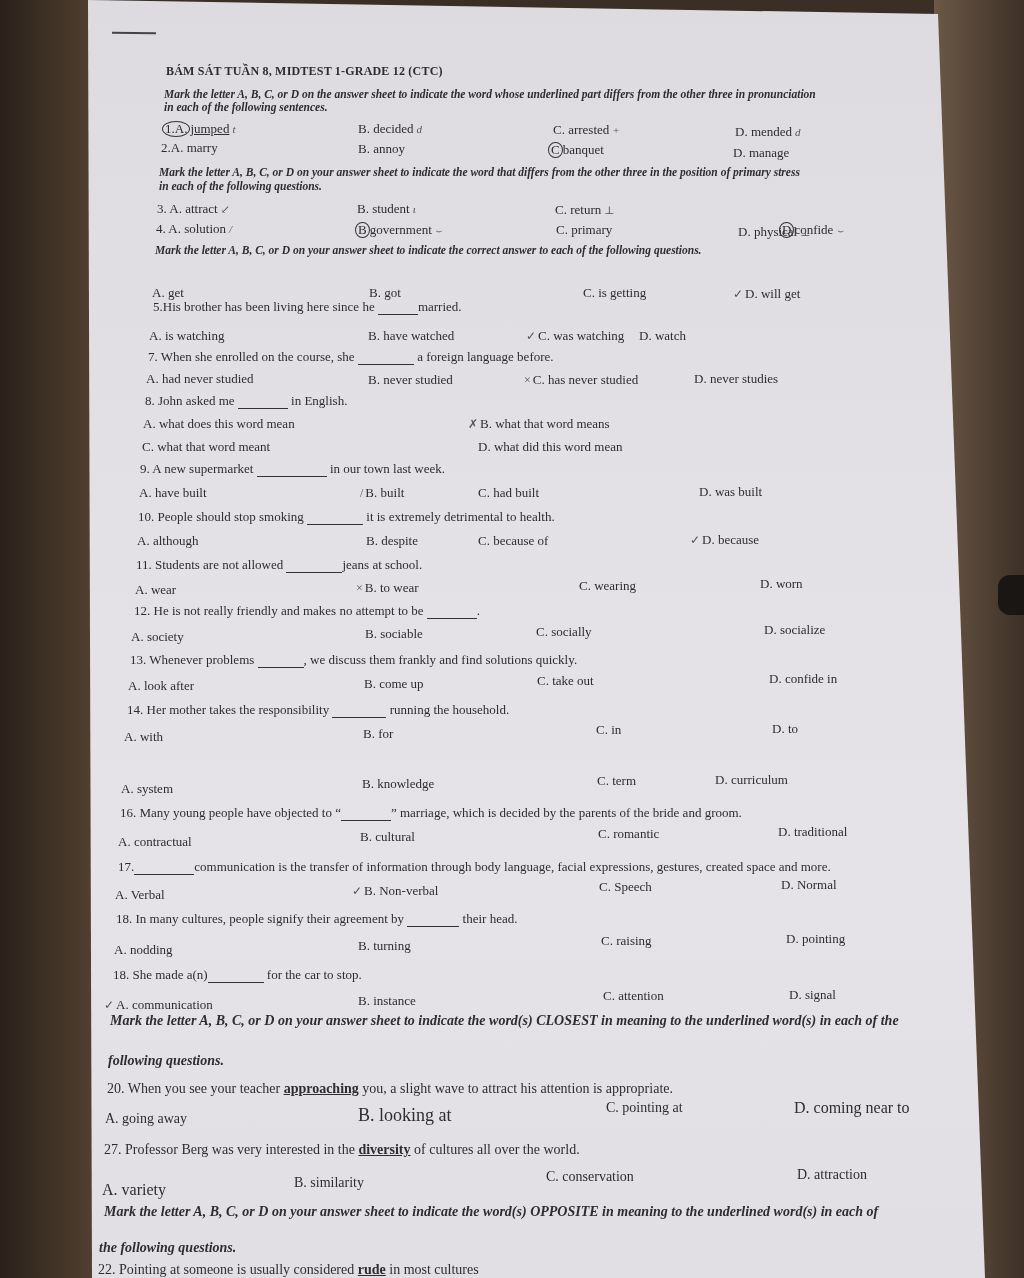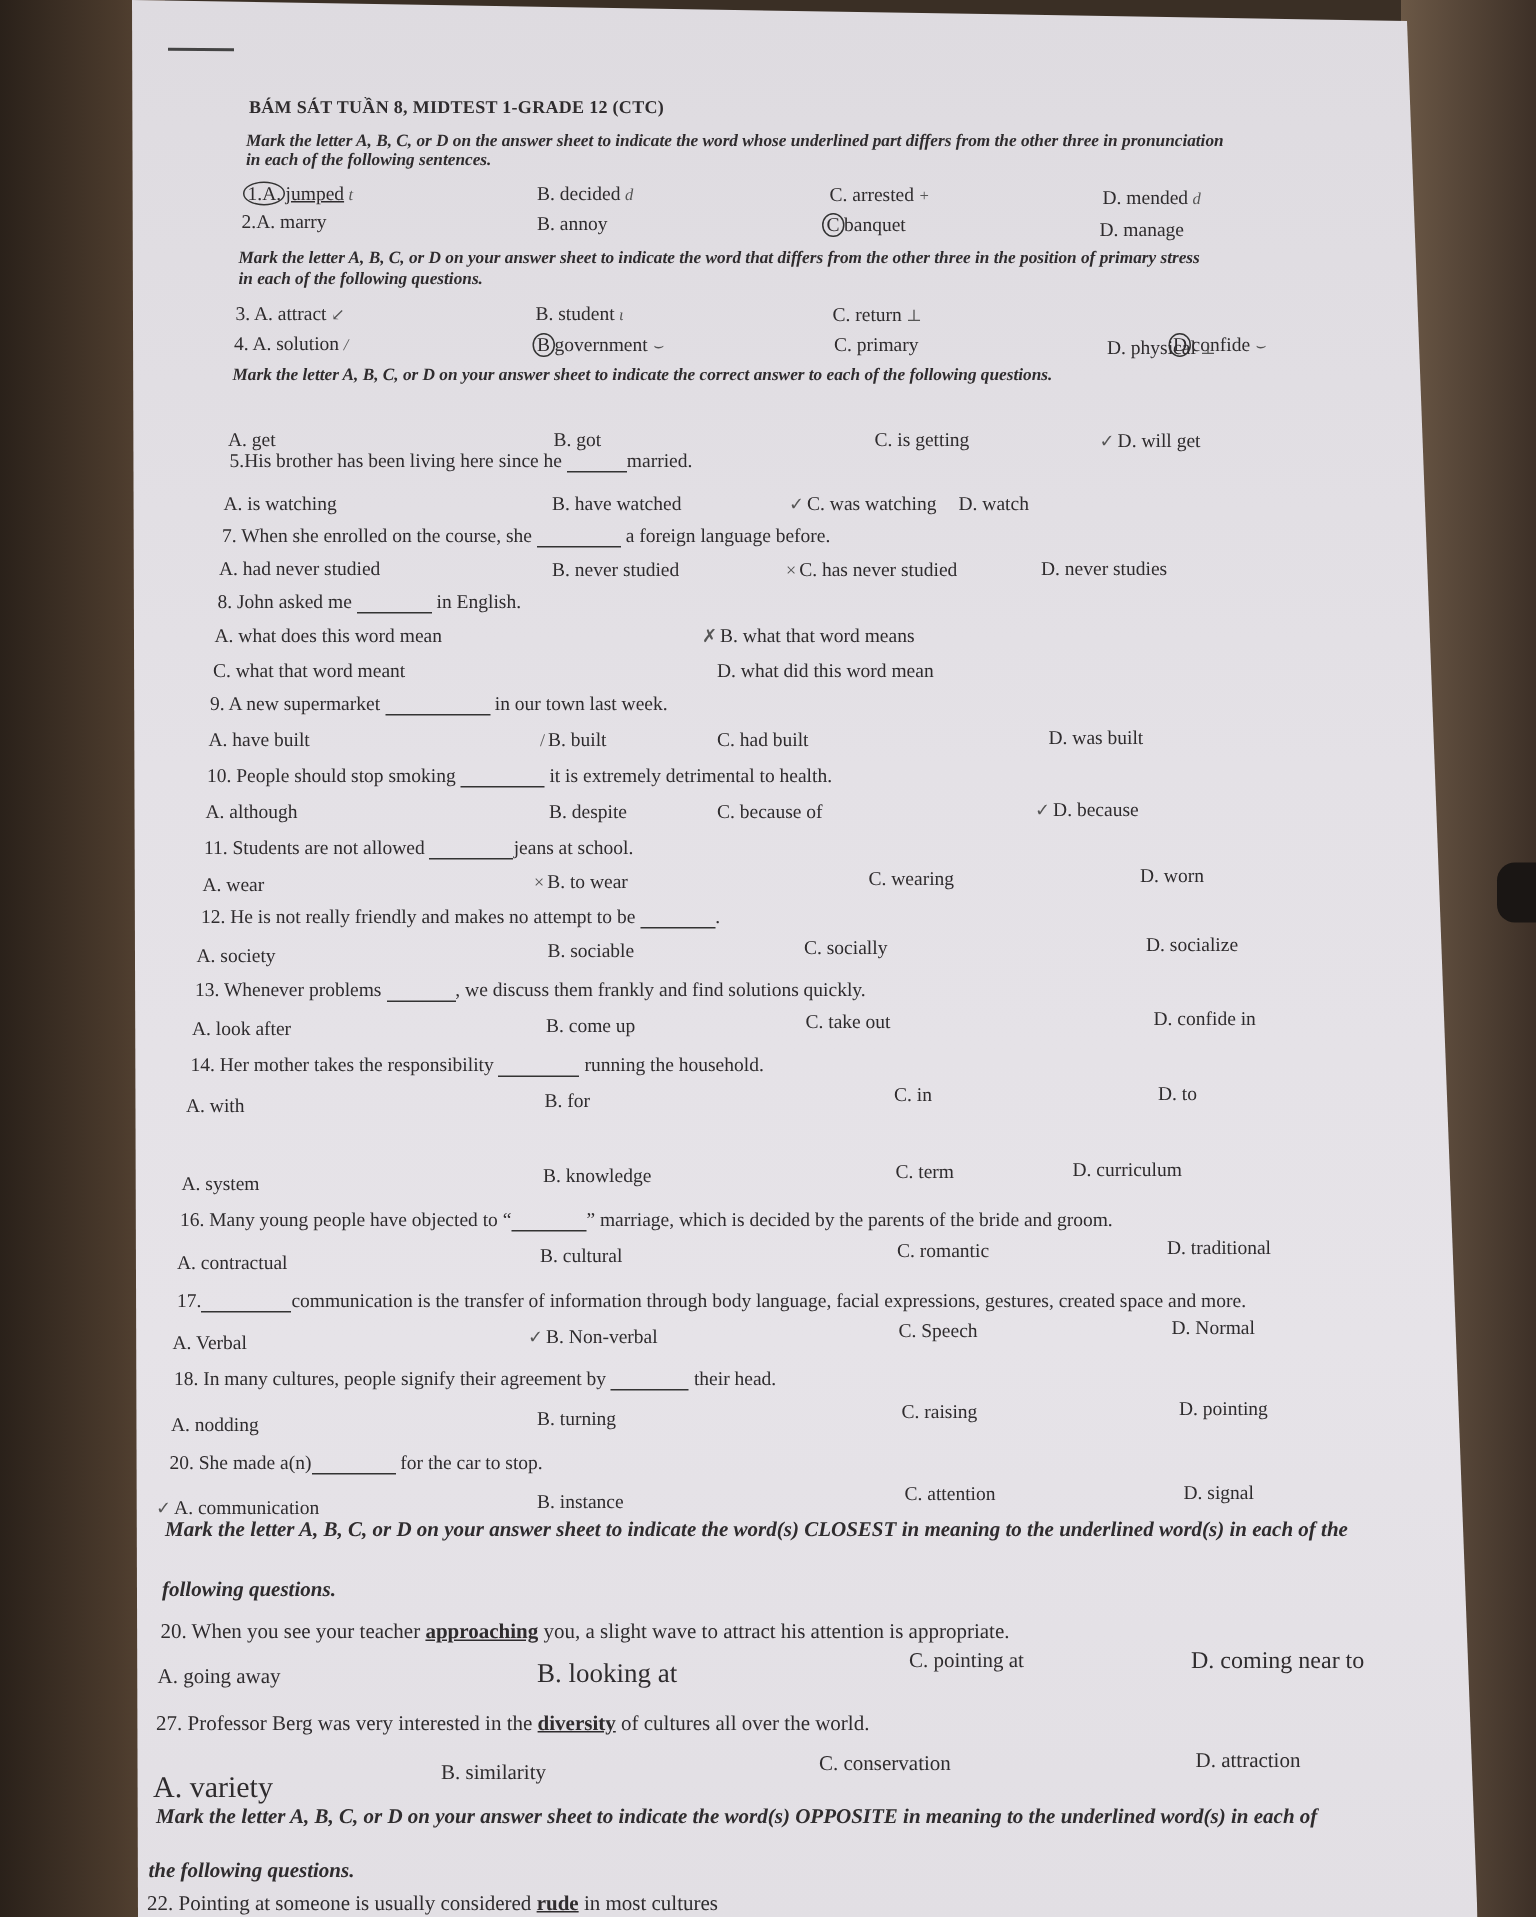--- a/index.html
+++ b/index.html
@@ -149,37 +149,37 @@
   <div class="opt" style="left:352px; top:883px;"><span class="tick">✓</span><span>B. Non-verbal</span></div>
   <div class="opt" style="left:599px; top:879px;">C. Speech</div>
   <div class="opt" style="left:781px; top:877px;">D. Normal</div>
 
   <div class="line" style="left:116px; top:911px;"><span>18. In many cultures, people signify their agreement by </span><span class="blank" style="width:52px;"></span><span> their head.</span></div>
   <div class="opt" style="left:114px; top:942px;">A. nodding</div>
   <div class="opt" style="left:358px; top:938px;">B. turning</div>
   <div class="opt" style="left:601px; top:933px;">C. raising</div>
   <div class="opt" style="left:786px; top:931px;">D. pointing</div>
 
-  <div class="line" style="left:113px; top:967px;"><span>20. She made a(n)</span><span class="blank" style="width:56px;"></span><span> for the car to stop.</span></div>
+  <div class="line" style="left:113px; top:967px;"><span>18. She made a(n)</span><span class="blank" style="width:56px;"></span><span> for the car to stop.</span></div>
   <div class="opt" style="left:104px; top:997px;"><span class="tick">✓</span><span>A. communication</span></div>
   <div class="opt" style="left:358px; top:993px;">B. instance</div>
   <div class="opt" style="left:603px; top:988px;">C. attention</div>
   <div class="opt" style="left:789px; top:987px;">D. signal</div>
 
   <div class="line instr" style="left:110px; top:1013px; font-size:14px;">Mark the letter A, B, C, or D on your answer sheet to indicate the word(s) CLOSEST in meaning to the underlined word(s) in each of the</div>
   <div class="line instr" style="left:108px; top:1053px; font-size:14px;">following questions.</div>
 
   <div class="line" style="left:107px; top:1081px; font-size:14px;"><span>20. When you see your teacher </span><span class="bold-u">approaching</span><span> you, a slight wave to attract his attention is appropriate.</span></div>
   <div class="opt" style="left:105px; top:1111px; font-size:14px;">A. going away</div>
   <div class="opt" style="left:358px; top:1105px; font-size:18px;">B. looking at</div>
   <div class="opt" style="left:606px; top:1100px; font-size:14px;">C. pointing at</div>
   <div class="opt" style="left:794px; top:1099px; font-size:16px;">D. coming near to</div>
 
   <div class="line" style="left:104px; top:1142px; font-size:14px;"><span>27. Professor Berg was very interested in the </span><span class="bold-u">diversity</span><span> of cultures all over the world.</span></div>
-  <div class="opt" style="left:102px; top:1181px; font-size:20px;text-align:right;">A. variety</div>
+  <div class="opt" style="left:102px; top:1181px; font-size:16px;text-align:right;">A. variety</div>
   <div class="opt" style="left:294px; top:1175px; font-size:14px;">B. similarity</div>
   <div class="opt" style="left:546px; top:1169px; font-size:14px;">C. conservation</div>
   <div class="opt" style="left:797px; top:1167px; font-size:14px;">D. attraction</div>
 
   <div class="line instr" style="left:104px; top:1204px; font-size:14px;">Mark the letter A, B, C, or D on your answer sheet to indicate the word(s) OPPOSITE in meaning to the underlined word(s) in each of</div>
   <div class="line instr" style="left:99px; top:1240px; font-size:14px;">the following questions.</div>
 
   <div class="line" style="left:98px; top:1262px; font-size:14px;"><span>22. Pointing at someone is usually considered </span><span class="bold-u">rude</span><span> in most cultures</span></div>
 </div>
 

